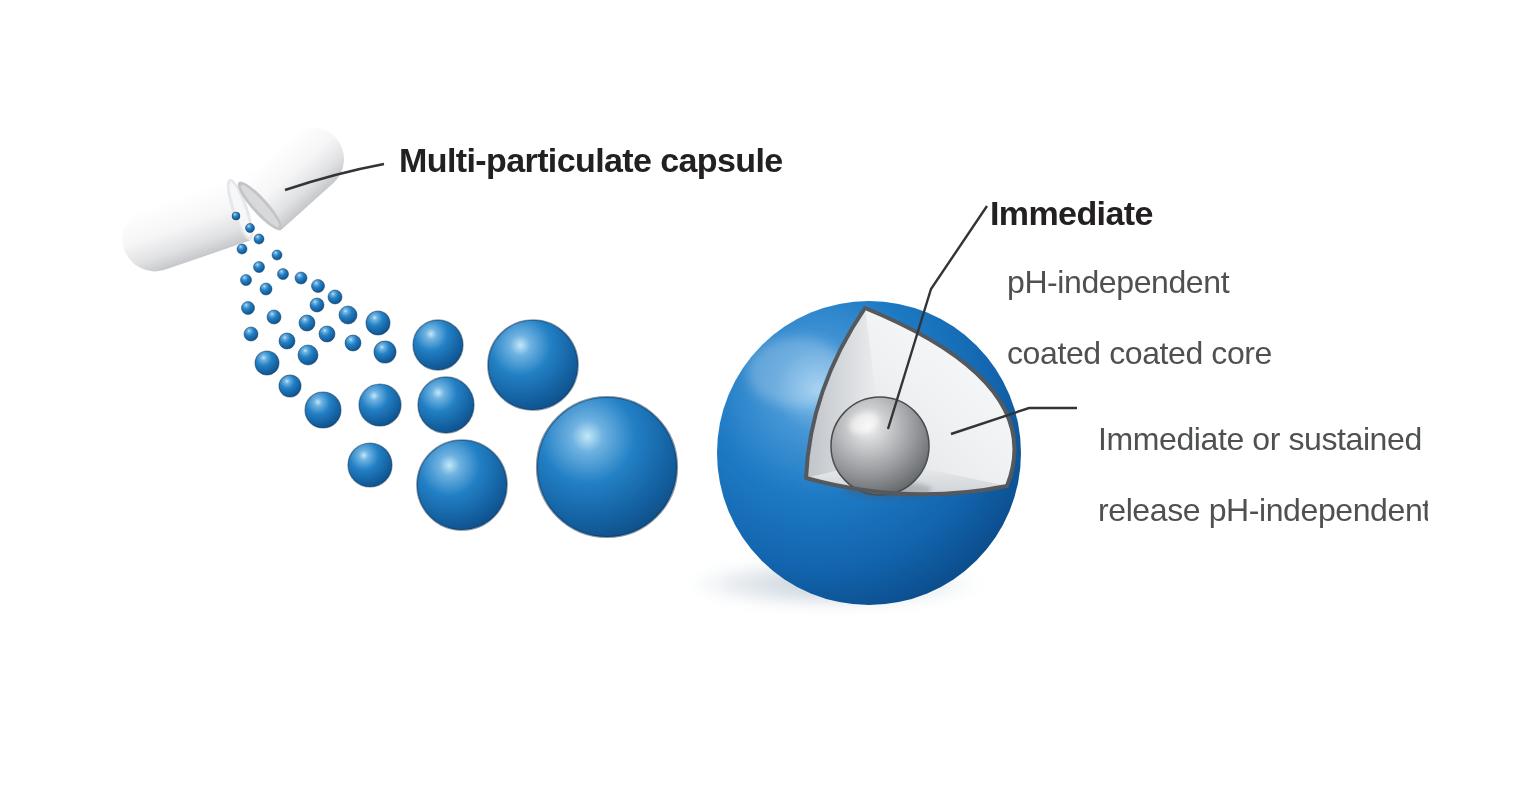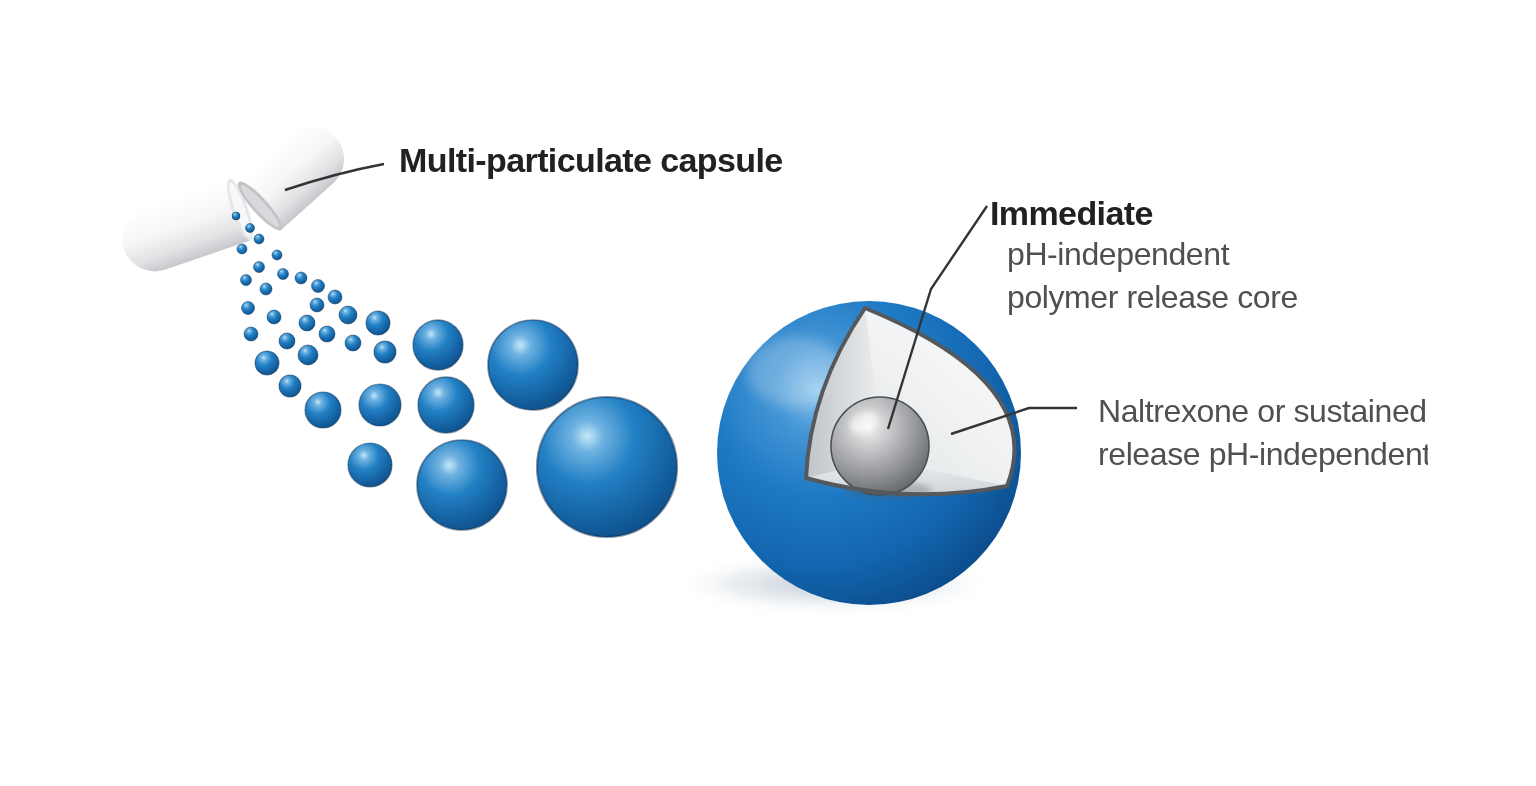--- a/index.html
+++ b/index.html
@@ -11,21 +11,21 @@
     font-family:"Liberation Sans","DejaVu Sans",sans-serif;
   }
   .stage svg{position:absolute;left:0;top:0;}
   .label{position:absolute;white-space:nowrap;}
   .heading{
     font-size:34px;font-weight:700;letter-spacing:-0.6px;
     color:var(--heading-text,#232021);line-height:40px;
   }
   .sub{
     font-size:32px;font-weight:400;letter-spacing:-0.4px;
-    color:var(--body-text,#4e5052);line-height:43px;
+    color:var(--body-text,#4e5052);line-height:43px;margin-top:28px;
   }
   .indent{margin-left:17px;}
   #capsule-label{left:399px;top:140px;}
   #core-label{left:990px;top:193px;}
   #shell-label{left:1081px;top:390px;}
 </style>
 </head>
 <body>
 
 <div class="stage">
@@ -166,21 +166,21 @@
       <path d="M 987 206 L 931 289 L 888 429"></path>
       <path d="M 1077 408 L 1029 408 L 951 434"></path>
     </g>
   </svg>
 
   <div id="capsule-label" class="label heading">Multi-particulate capsule</div>
 
   <div id="core-label" class="label">
     <div class="heading">Immediate</div>
     <div class="sub indent">pH-independent</div>
-    <div class="sub indent">polymer release core</div>
+    <div class="sub indent">coated coated core</div>
   </div>
 
   <div id="shell-label" class="label">
-    <div class="sub indent">Naltrexone or sustained</div>
+    <div class="sub indent">Immediate or sustained</div>
     <div class="sub indent">release pH-independent</div>
   </div>
 
 </div>
 
 </body></html>

